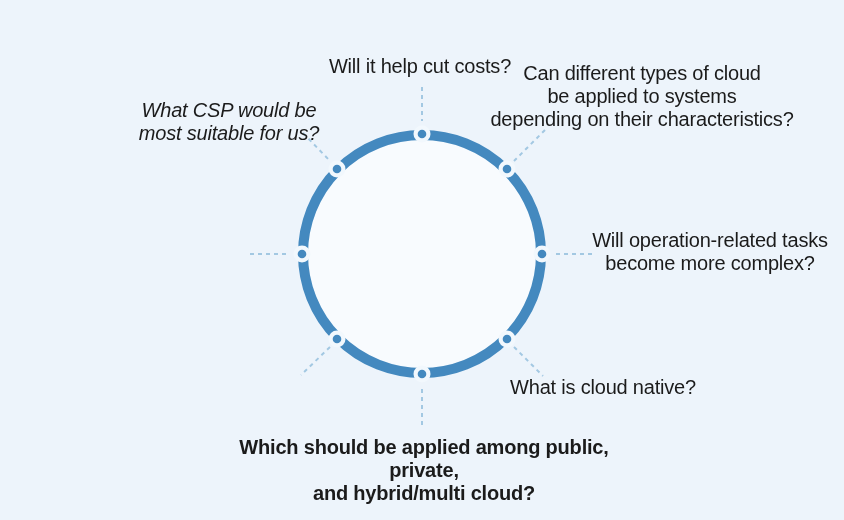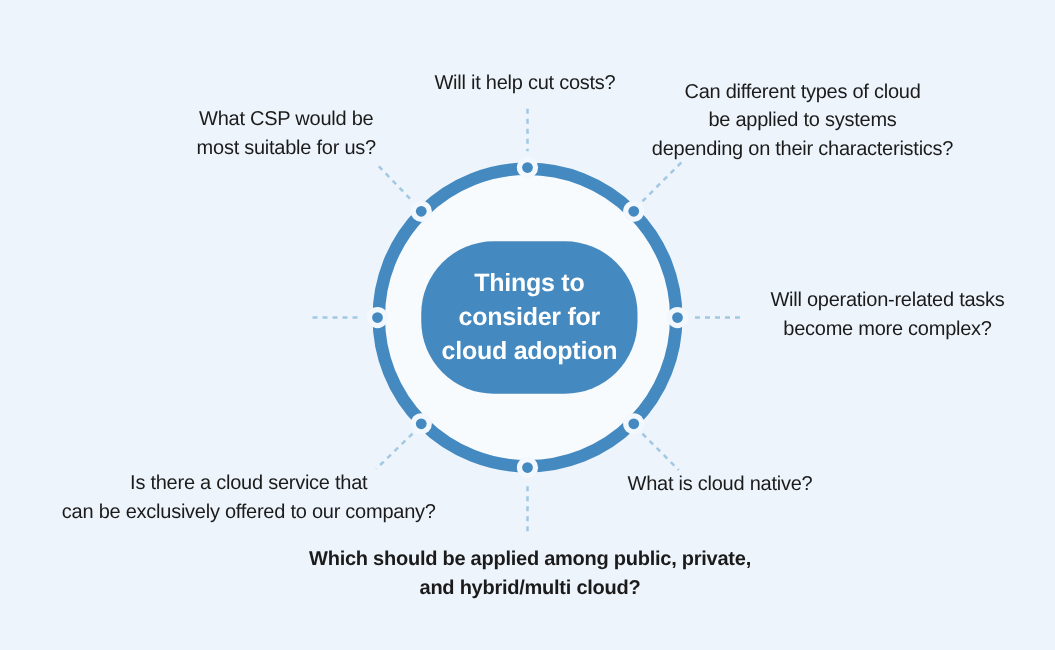--- a/index.html
+++ b/index.html
@@ -37,33 +37,33 @@
     color: var(--badge_text, #ffffff);
     font-size: 20px; line-height: 27px;
     font-weight: bold;
     text-align: center;
     white-space: pre-line;
     letter-spacing: -0.2px;
   }
   .q {
     position: absolute;
     color: var(--text, #1b1b1b);
-    font-size: 16px; line-height: 23px;
+    font-size: 20px; line-height: 23px;
     letter-spacing: -0.2px;
     text-align: center;
     white-space: pre-line;
   }
   .q-top          { left: 300px; top: 55px;  width: 240px; }
   .q-top-right    { left: 487px; top: 62px;  width: 310px; }
   .q-right        { left: 585px; top: 229px; width: 250px; }
-  .q-bottom-right { left: 456px; top: 376px; width: 240px; text-align: center; }
+  .q-bottom-right { left: 483px; top: 376px; width: 240px; text-align: center; }
   .q-bottom       { left: 204px; top: 436px; width: 440px; font-weight: bold; }
   .q-bottom-left  { left: 9px;   top: 375px; width: 380px; }
   .q-left         { left: 30px;  top: 221px; width: 240px; }
-  .q-top-left     { left: 109px; top: 84px;  width: 240px; }
+  .q-top-left     { left: 109px; top: 99px;  width: 240px; font-style: italic; }
 </style>
 </head>
 <body>
 
 <div class="stage">
 
   <svg class="diagram" width="844" height="520" viewBox="0 0 844 520" aria-hidden="true">
     <circle class="inner-disc" cx="422" cy="254" r="114"></circle>
     <circle class="ring" cx="422" cy="254" r="119"></circle>
 
@@ -94,33 +94,26 @@
       <line x1="545" y1="130" x2="514" y2="161"></line>
       <line x1="556" y1="254" x2="592" y2="254"></line>
       <line x1="514" y1="347" x2="543" y2="376"></line>
       <line x1="422" y1="389" x2="422" y2="427"></line>
       <line x1="330" y1="347" x2="301" y2="375"></line>
       <line x1="250" y1="254" x2="286" y2="254"></line>
       <line x1="303" y1="133" x2="330" y2="161"></line>
     </g>
   </svg>
 
-  <div class="badge">
-    <div class="badge-text">Things to
-consider for
-cloud adoption</div>
-  </div>
 
   <div class="q q-top">Will it help cut costs?</div>
   <div class="q q-top-right">Can different types of cloud
 be applied to systems
 depending on their characteristics?</div>
   <div class="q q-right">Will operation-related tasks
 become more complex?</div>
   <div class="q q-bottom-right">What is cloud native?</div>
   <div class="q q-bottom">Which should be applied among public, private,
 and hybrid/multi cloud?</div>
-  <div class="q q-bottom-left">Is there a cloud service that
-can be exclusively offered to our company?</div>
   <div class="q q-top-left">What CSP would be
 most suitable for us?</div>
 
 </div>
 
 </body></html>

